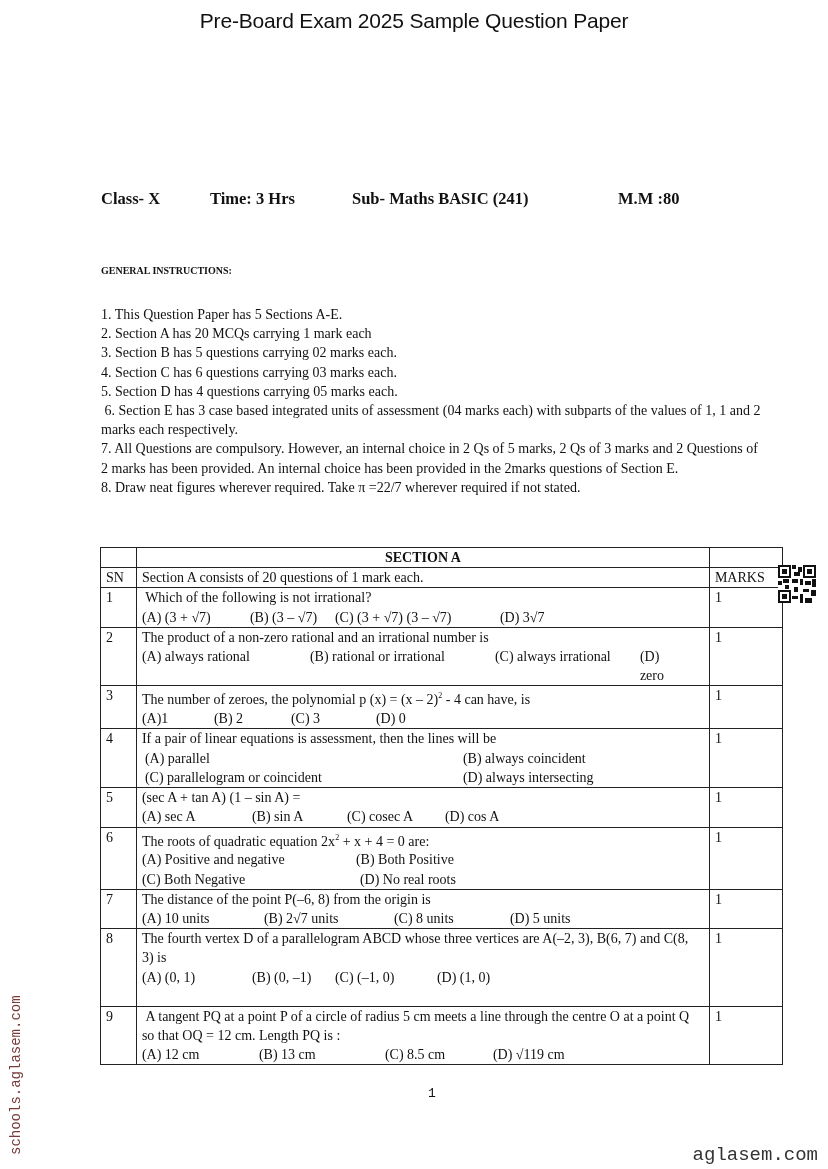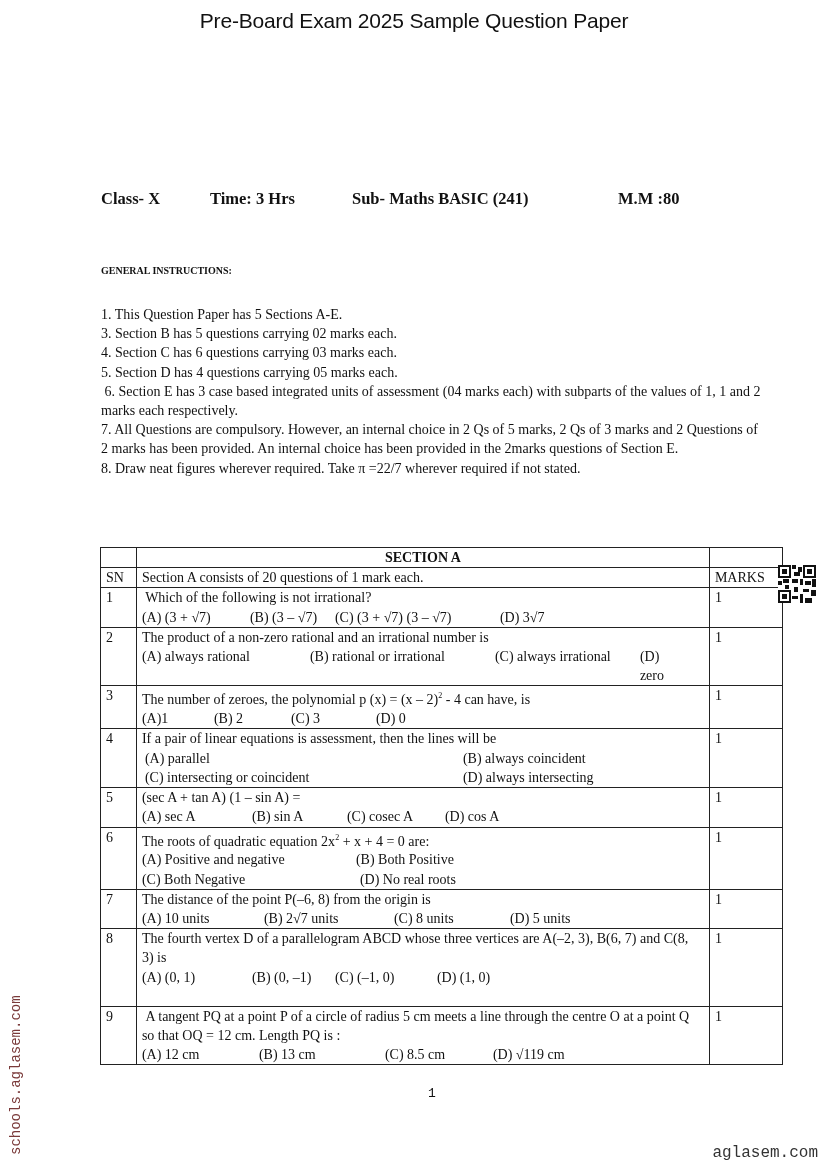--- a/index.html
+++ b/index.html
@@ -14,39 +14,40 @@
     table.qtable td { border: 1.5px solid #222; vertical-align: top; padding: 0 5px; }
     td.sn { width: 26px; }
     td.marks { width: 64px; }
     .sec-head { text-align: center; font-weight: bold; }
     .opts { display: flex; flex-wrap: wrap; }
     .opts span { white-space: pre; }
     .grid2 { display: grid; grid-template-columns: 318px 220px; }
     .qr { position: absolute; top: 565px; left: 778px; width: 38px; height: 38px; }
     .watermark-side { position: absolute; left: 8px; top: 1155px; transform: rotate(-90deg); transform-origin: left top; font-family: "Liberation Mono", monospace; font-size: 14px; color: #7a3a3a; white-space: nowrap; }
     .page-num { position: absolute; top: 1086px; left: 428px; font-family: "Liberation Mono", monospace; font-size: 13px; }
-    .watermark-br { position: absolute; top: 1144px; right: 10px; font-family: "Liberation Mono", monospace; font-size: 16px; color: #333; }
+    .watermark-br { position: absolute; top: 1144px; right: 10px; font-family: "Liberation Mono", monospace; font-size: 19px; color: #333; }
     sup { font-size: 8px; }
   </style>
 </head>
 <body>
 
 <div class="page-title">Pre-Board Exam 2025 Sample Question Paper</div>
 
 <div class="meta-row">
   <span style="left:0">Class- X</span>
   <span style="left:109px">Time:  3 Hrs</span>
   <span style="left:251px">Sub- Maths BASIC (241)</span>
   <span style="left:517px">M.M :80</span>
 </div>
 
 <div class="gi-title">GENERAL INSTRUCTIONS:</div>
 
 <div class="instructions">
   <div>1. This Question Paper has 5 Sections A-E.</div>
+  <div>2. Section A has 20 MCQs carrying 1 mark each</div>
   <div>3. Section B has 5 questions carrying 02 marks each.</div>
   <div>4. Section C has 6 questions carrying 03 marks each.</div>
   <div>5. Section D has 4 questions carrying 05 marks each.</div>
   <div style="white-space:pre-wrap"> 6. Section E has 3 case based integrated units of assessment (04 marks each) with subparts of the values of 1, 1 and 2 marks each respectively.</div>
   <div>7. All Questions are compulsory. However, an internal choice in 2 Qs of 5 marks, 2 Qs of 3 marks and 2 Questions of 2 marks has been provided.  An internal choice has been provided in the 2marks questions of Section E.</div>
   <div>8. Draw neat figures wherever required. Take π =22/7 wherever required if not stated.</div>
 </div>
 
 <table class="qtable">
   <tbody>
@@ -103,21 +104,21 @@
     <td class="marks">1</td>
   </tr>
 
   <tr>
     <td class="sn">4</td>
     <td>
       <div>If a pair of linear equations is assessment, then the lines will be</div>
       <div class="grid2" style="padding-left:3px">
         <span>(A) parallel</span>
         <span>(B) always coincident</span>
-        <span>(C) intersecting or coincident</span>
+        <span>(C) parallelogram or coincident</span>
         <span>(D) always intersecting</span>
       </div>
     </td>
     <td class="marks">1</td>
   </tr>
 
   <tr>
     <td class="sn">5</td>
     <td>
       <div>(sec A + tan A) (1 – sin A) =</div>

